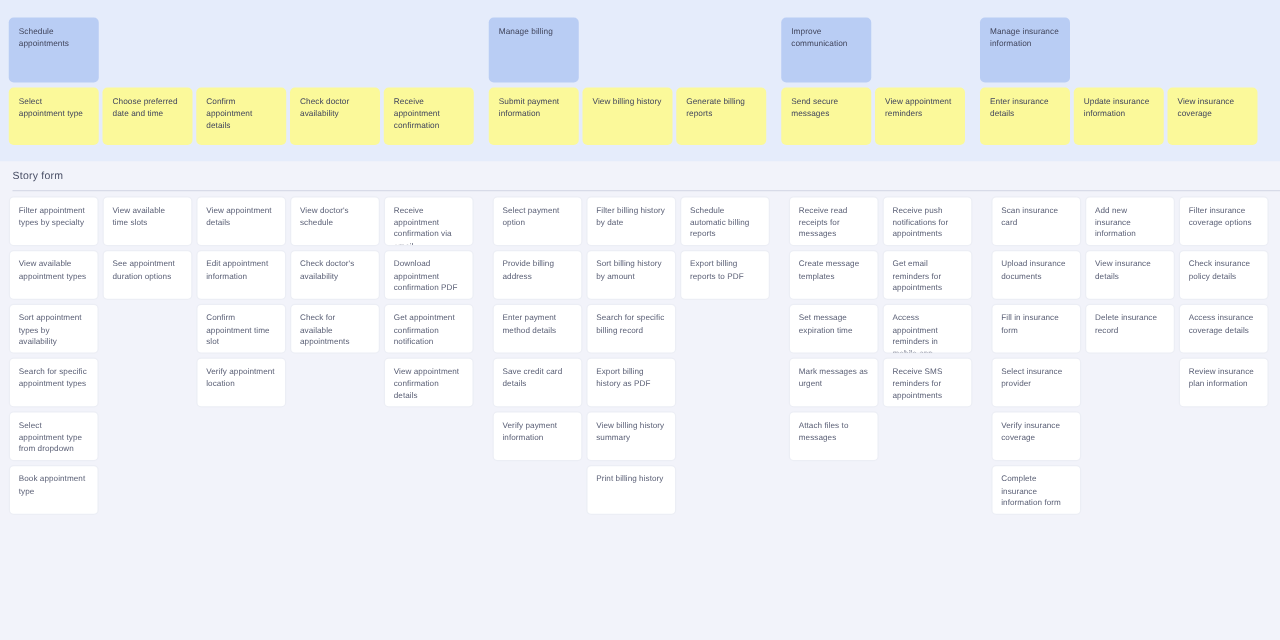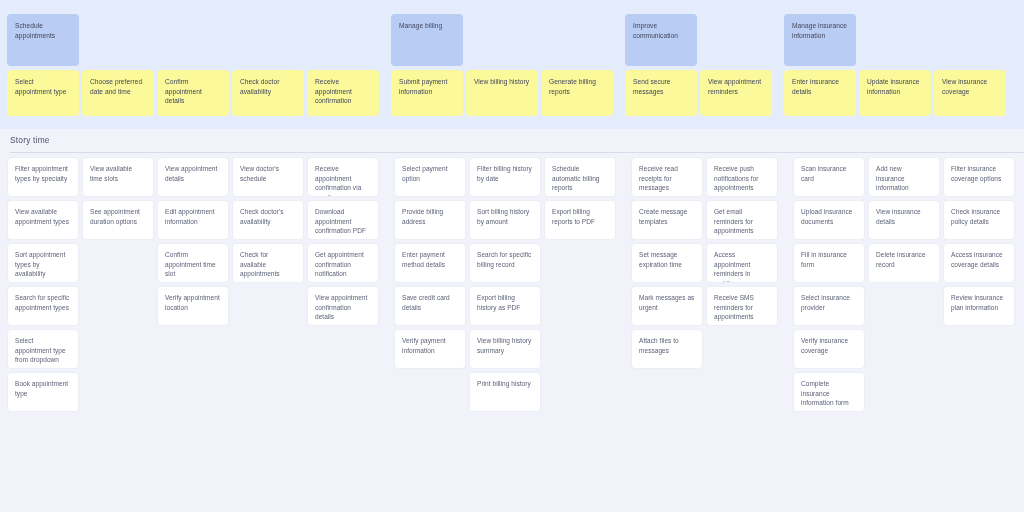--- a/index.html
+++ b/index.html
@@ -121,21 +121,21 @@
             <div class="task-card">Enter insurance details</div>
             <div class="task-card">Update insurance information</div>
             <div class="task-card">View insurance coverage</div>
           </div>
         </div>
       </div>
   </div>
 
   <div id="story-section">
     <div id="story-header">
-      <span>Story time</span>
+      <span>Story form</span>
       <div id="story-divider"></div>
     </div>
     <div id="story-grid">
         <div class="story-col">
           <div class="story-card h1">Filter appointment types by specialty</div>
           <div class="story-card h1">View available appointment types</div>
           <div class="story-card h1">Sort appointment types by availability</div>
           <div class="story-card h1">Search for specific appointment types</div>
           <div class="story-card h1">Select appointment type from dropdown</div>
           <div class="story-card h1">Book appointment type</div>

